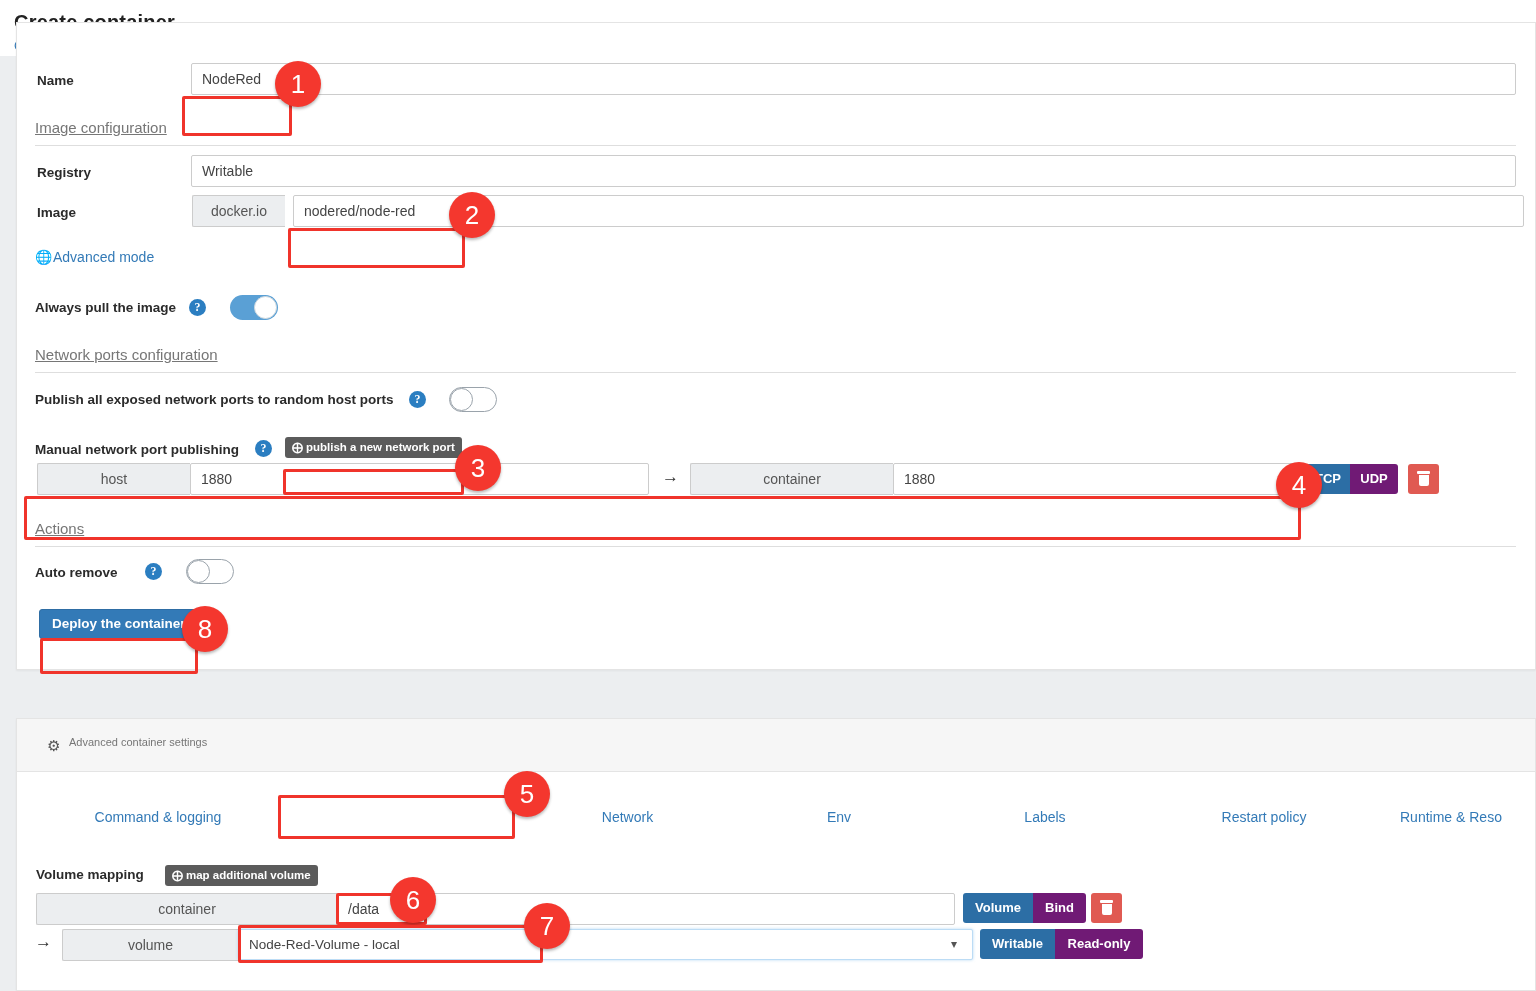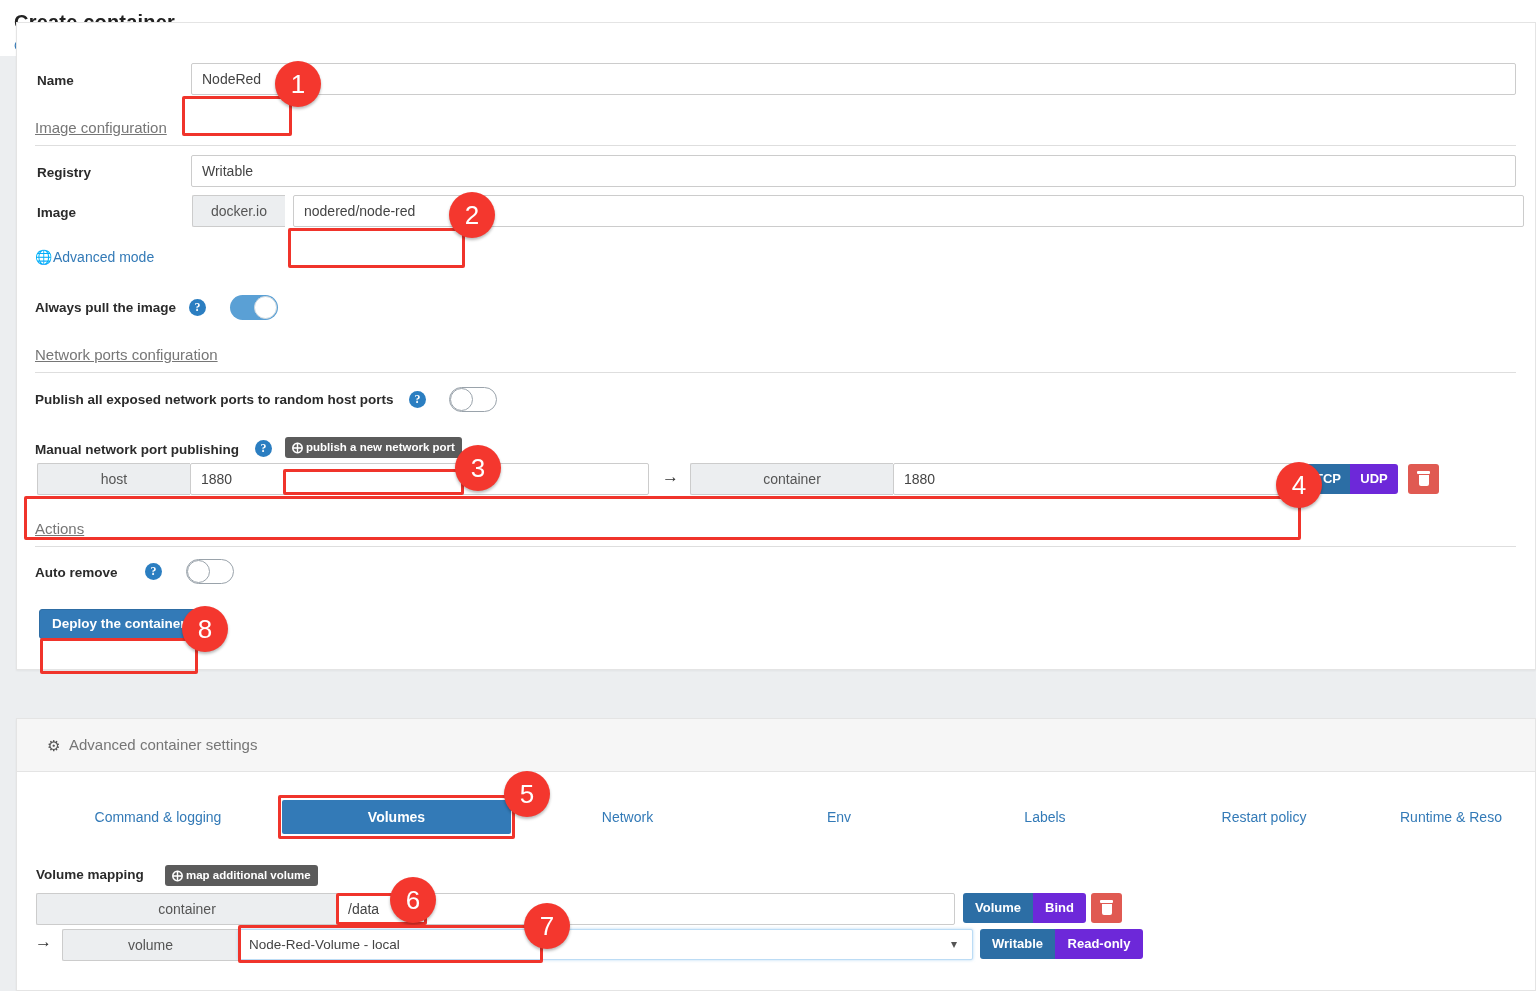--- a/index.html
+++ b/index.html
@@ -97,21 +97,21 @@
     font-size:13.5px; font-weight:700; border-radius:3px; height:30px;
     padding:0 12px; line-height:28px; cursor:pointer;
   }
 
   
   .pill {
     position:absolute; height:30px; line-height:30px; font-size:13px;
     font-weight:700; color:#fff; text-align:center; cursor:pointer;
   }
   .pill.dark { background:#2c6ea5; }
-  .pill.light { background:#6d28d9; }
+  .pill.light { background:#701a75; }
   .pill.l { border-radius:3px 0 0 3px; }
   .pill.r { border-radius:0 3px 3px 0; }
   .btn-del {
     position:absolute; width:31px; height:30px; background:#e05a52;
     border-radius:3px; cursor:pointer;
   }
   .trash {
     position:absolute; left:9px; top:7px; width:13px; height:15px;
   }
   .trash .lid {
@@ -125,21 +125,21 @@
 
   .arrow { position:absolute; font-size:17px; color:#333; }
 
   
   #card-adv { top:718px; width:1520px; height:273px; }
   .adv-head {
     position:absolute; left:0; top:0; width:1518px; height:53px;
     background:#f6f6f6; border-bottom:1px solid #e4e4e4;
   }
   .adv-head-txt {
-    position:absolute; left:52px; top:17px; font-size:15px; color:#767676;
+    position:absolute; left:52px; top:17px; font-size:11px; color:#767676;
   }
   .gear {
     position:absolute; left:30px; top:19px; width:15px; height:15px;
     color:#555; font-size:15px; line-height:15px;
   }
   .tab {
     position:absolute; top:800px; height:34px; line-height:34px;
     font-size:14px; color:#337ab7; text-align:center; cursor:pointer;
   }
   .tab.active {
@@ -254,21 +254,20 @@
   </div>
 
   <div class="card" id="card-adv">
     <div class="adv-head">
       <span class="gear">⚙</span>
       <span class="adv-head-txt">Advanced container settings</span>
     </div>
   </div>
 
   <div class="tab" style="left:63px;width:190px;">Command &amp; logging</div>
-  <div class="tab active" id="tab-volumes" style="left:282px;width:229px;">Volumes</div>
   <div class="tab" style="left:545px;width:165px;">Network</div>
   <div class="tab" style="left:772px;width:134px;">Env</div>
   <div class="tab" style="left:972px;width:146px;">Labels</div>
   <div class="tab" style="left:1174px;width:180px;">Restart policy</div>
   <div class="tab" style="left:1400px;width:190px;text-align:left;">Runtime &amp; Reso</div>
 
   <div class="lbl" style="position:absolute;left:36px;top:867px;">Volume mapping</div>
   <div class="btn-dark" style="left:165px;top:865px;">
     <span class="plus">⨁</span><span>map additional volume</span>
   </div>

